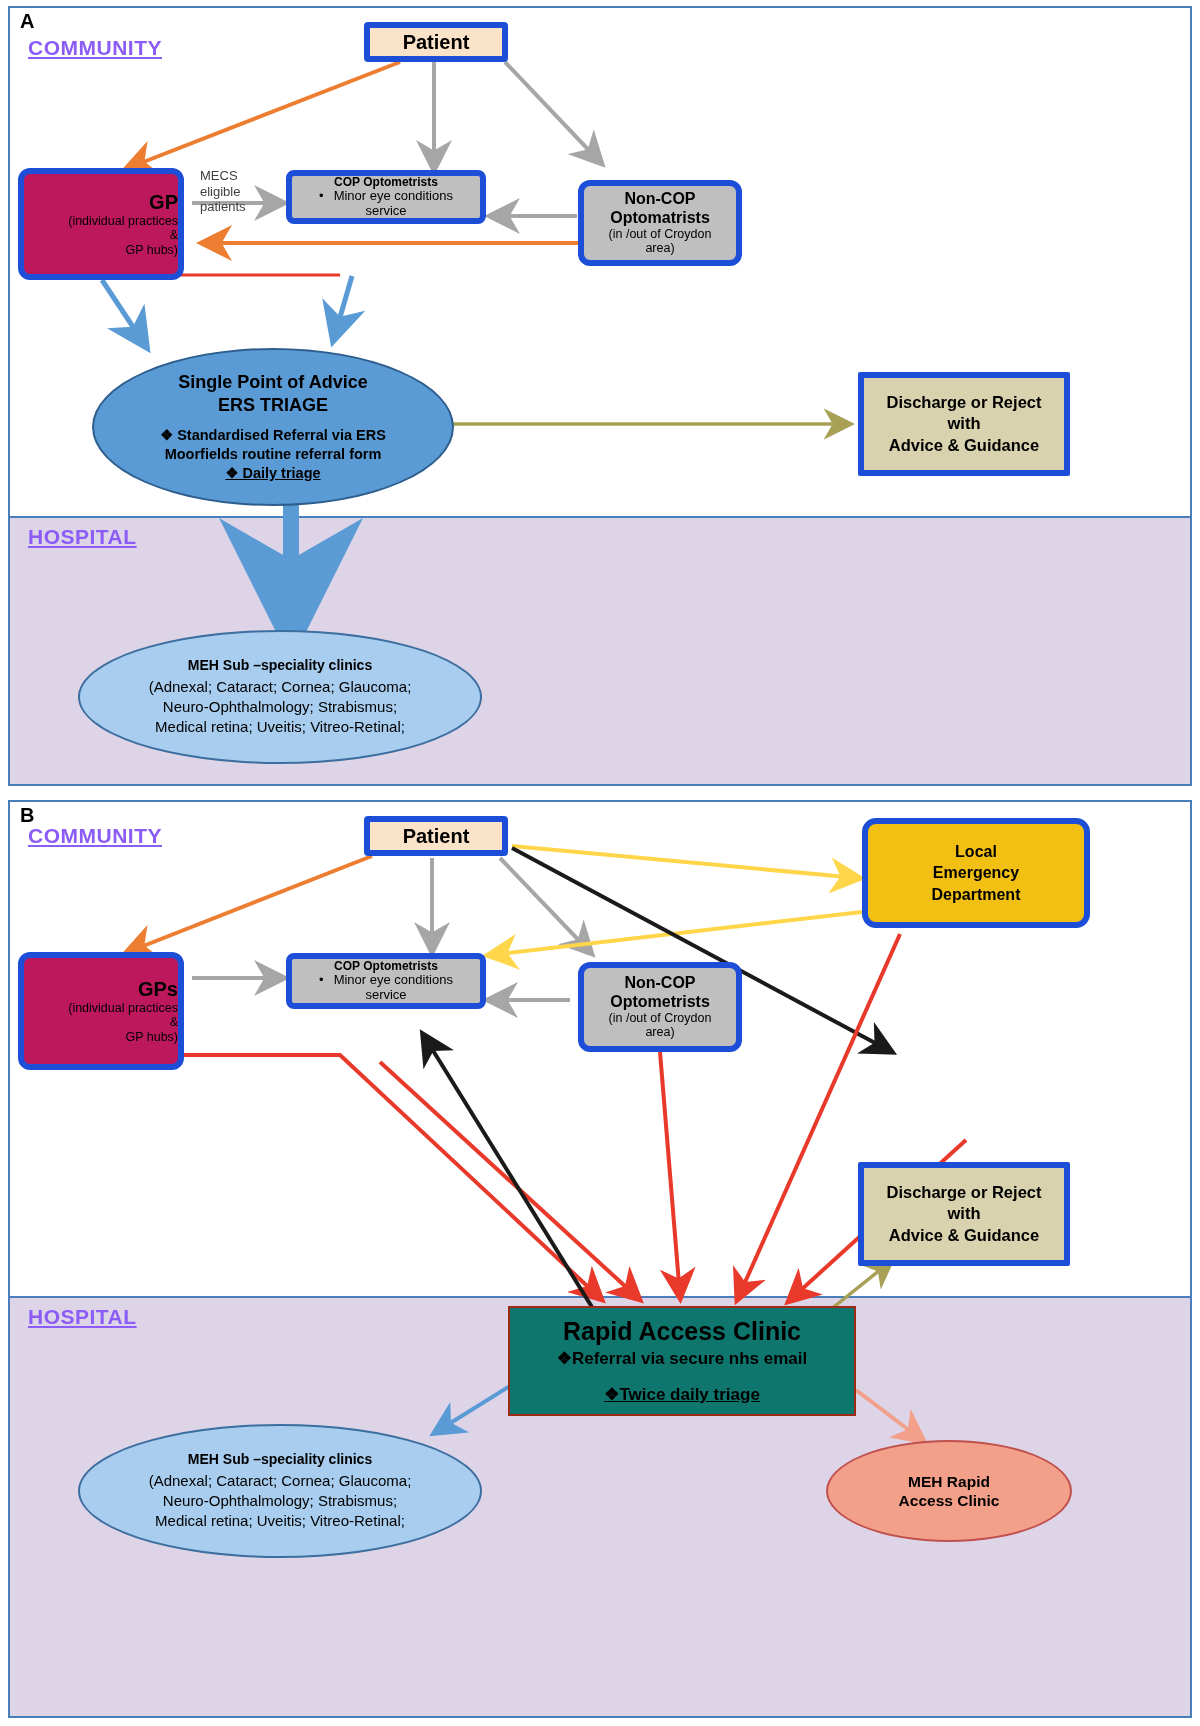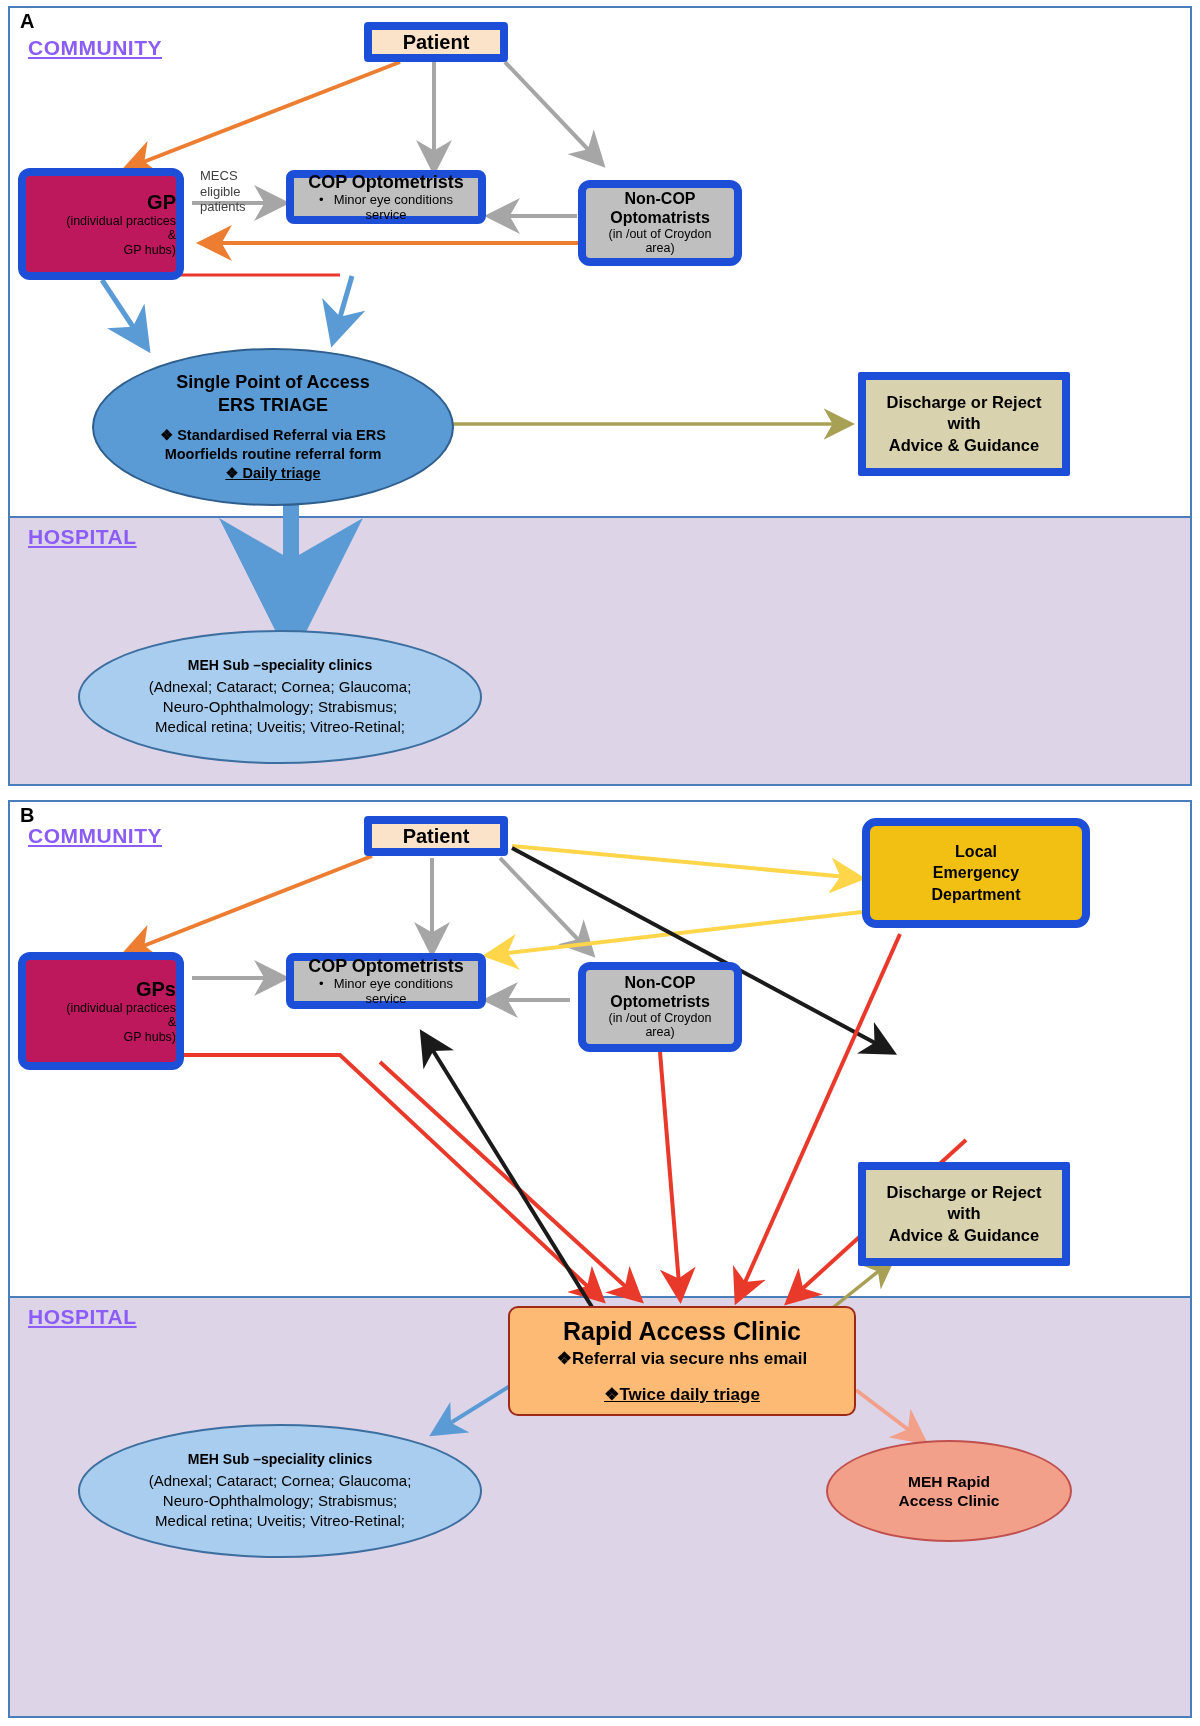--- a/index.html
+++ b/index.html
@@ -9,41 +9,41 @@
   
   .panel{position:absolute;border:2px solid #4a7ebb;background:#ffffff;box-sizing:border-box;}
   .hospital-band{position:absolute;background:#ded4e8;border:2px solid #4a7ebb;box-sizing:border-box;}
   .panel-letter{position:absolute;font-weight:bold;font-size:20px;color:#000;}
   .zone-label{position:absolute;font-weight:bold;font-size:21px;color:#8b5cf6;
               text-decoration:underline;letter-spacing:.5px;}
 
   
   .node{position:absolute;box-sizing:border-box;display:flex;flex-direction:column;
         align-items:center;justify-content:center;text-align:center;
-        border:8px solid #1d4ed8;color:#000;}
+        border:6px solid #1d4ed8;color:#000;}
   .node .title{font-weight:bold;}
   .node .sub{font-weight:normal;line-height:1.15;}
 
   .patient{background:#fae3c8;border-radius:4px;font-size:20px;font-weight:bold;}
   .gp{background:#be185d;border-radius:12px;align-items:flex-end;}
   .gp .title{font-size:20px;}
   .gp .sub{font-size:12.5px;}
   .cop{background:#bfbfbf;border-radius:8px;}
-  .cop .title{font-size:18px;}
+  .cop .title{font-size:12px;}
   .cop .sub{font-size:13px;}
   .noncop{background:#bfbfbf;border-radius:12px;}
   .noncop .title{font-size:16px;line-height:1.15;}
   .noncop .sub{font-size:12.5px;line-height:1.15;}
   .discharge{background:#d8d2ae;border-radius:2px;font-size:16.5px;font-weight:bold;line-height:1.3;}
   .led{background:#f2c012;border-radius:14px;font-size:16px;font-weight:bold;line-height:1.35;}
   .other-res{background:#ffffff;border:3px solid #5b9bd5;border-radius:3px;
              align-items:flex-start;justify-content:flex-start;text-align:left;padding:8px 10px;}
   .other-res .title{font-size:16px;line-height:1.2;}
   .other-res .sub{font-size:12.5px;line-height:1.25;}
-  .rac{background:#fdba74;border:2px solid #9e2a18;border-radius:10px;}
+  .rac{background:#0f766e;border:2px solid #9e2a18;border-radius:0;}
   .rac .title{font-size:25px;font-weight:bold;}
   .rac .sub{font-size:17px;font-weight:bold;}
 
   
   .ellipse{position:absolute;box-sizing:border-box;display:flex;flex-direction:column;
            align-items:center;justify-content:center;text-align:center;border-radius:50%;color:#000;}
   .spoa{background:#5b9bd5;border:2px solid #2e5e8e;}
   .spoa .title{font-weight:bold;font-size:18px;line-height:1.25;}
   .spoa .sub{font-weight:bold;font-size:14.5px;line-height:1.3;}
   .meh{background:#a8cdee;border:2px solid #3c6e9f;}
@@ -141,21 +141,21 @@
   </div>
 
   <div class="node noncop" style="left:578px;top:180px;width:164px;height:86px;">
     <span class="title">Non-COP</span>
     <span class="title">Optomatrists</span>
     <span class="sub">(in /out of Croydon</span>
     <span class="sub">area)</span>
   </div>
 
   <div class="ellipse spoa" style="left:92px;top:348px;width:362px;height:158px;">
-    <span class="title">Single Point of Access</span>
+    <span class="title">Single Point of Advice</span>
     <span class="title">ERS TRIAGE</span>
     <span class="sub" style="margin-top:10px;">❖ Standardised  Referral via ERS</span>
     <span class="sub">Moorfields routine referral  form</span>
     <span class="sub" style="text-decoration:underline;">❖ Daily triage</span>
   </div>
 
   <div class="node discharge" style="left:858px;top:372px;width:212px;height:104px;">
     <span>Discharge or Reject</span>
     <span>with</span>
     <span>Advice &amp; Guidance</span>

